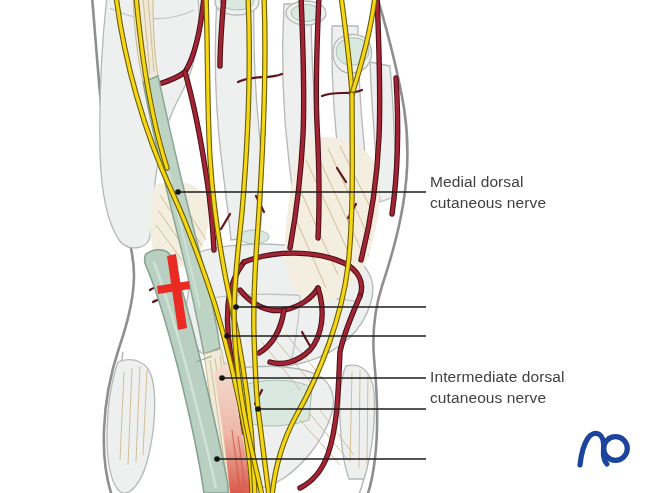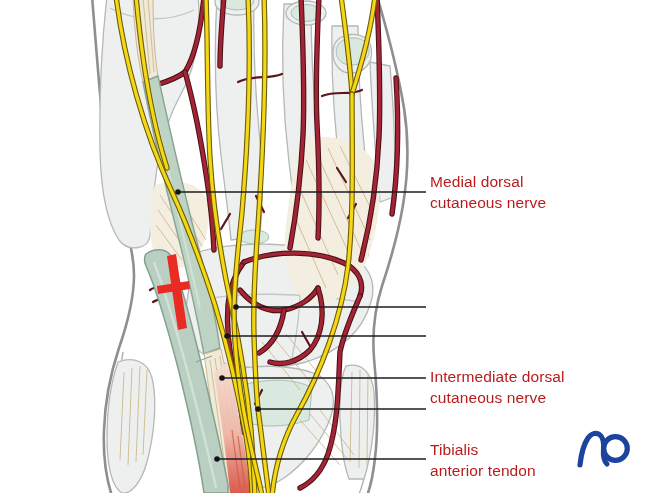--- a/index.html
+++ b/index.html
@@ -7,21 +7,21 @@
     position:relative;
     width:665px;height:493px;
     background:#ffffff;
     overflow:hidden;
     font-family:"Liberation Sans", sans-serif;
   }
   .stage svg{position:absolute;left:0;top:0;}
   .lbl{
     position:absolute;
     left:430px;
-    color:#b91c1c;
+    color:#404040;
     font-size:15.5px;
     line-height:20.5px;
     white-space:pre-line;
     letter-spacing:0.1px;
   }
   
   .aO{fill:none;stroke:#471017;stroke-width:5.4;stroke-linecap:round;stroke-linejoin:round;}
   .aI{fill:none;stroke:#a32434;stroke-width:3.4;stroke-linecap:round;stroke-linejoin:round;}
   .tw{fill:none;stroke:#5f141c;stroke-width:2.2;stroke-linecap:round;}
   
@@ -212,16 +212,14 @@
     <g transform="translate(578,429)">
       <path d="M 2,36 C 3,26 6,15 10,9 C 13,4.5 18,3 21.5,5.5 C 25,8 26,14 25.5,20.5 C 25,27.5 26.5,32.5 29,35" fill="none" stroke="#1c449c" stroke-width="5.2" stroke-linecap="round"></path>
       <circle cx="37.5" cy="19.5" r="11.8" fill="none" stroke="#1c449c" stroke-width="5.2"></circle>
     </g>
   </svg>
 
   <div class="lbl" style="top:172px">Medial dorsal
 cutaneous nerve</div>
   <div class="lbl" style="top:367px">Intermediate dorsal
 cutaneous nerve</div>
-  <div class="lbl" style="top:440px">Tibialis
-anterior tendon</div>
 
 </div>
 
 </body></html>

